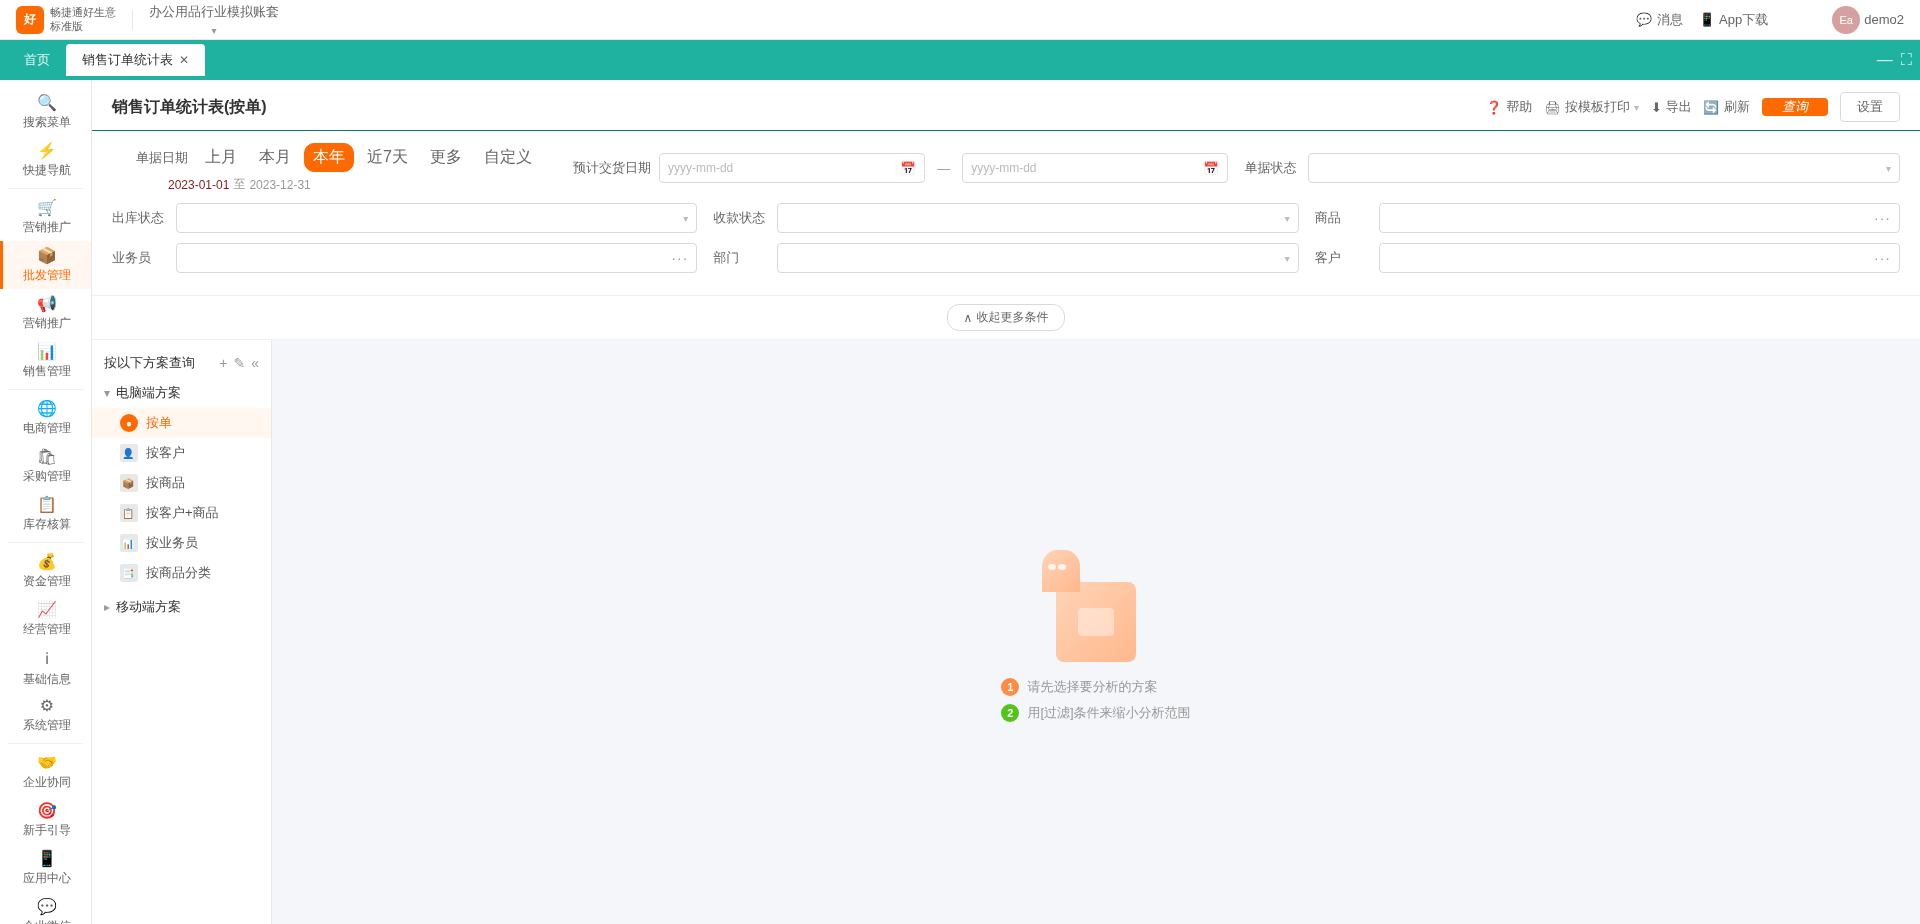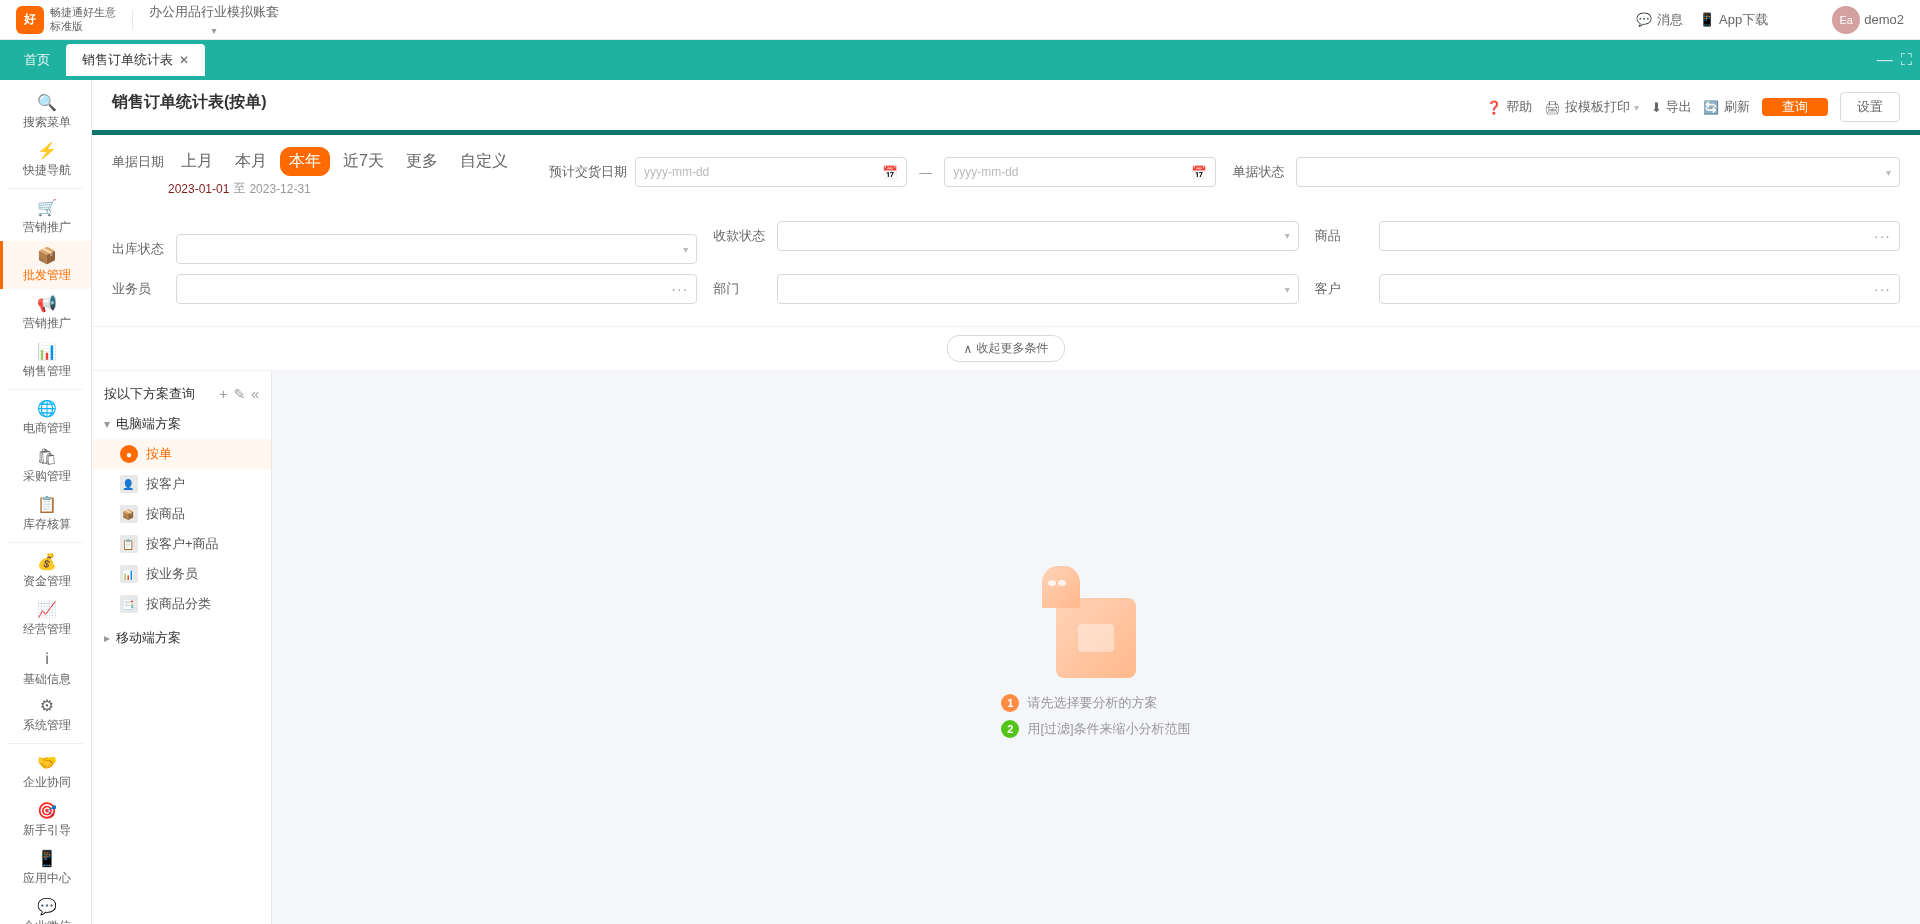--- a/index.html
+++ b/index.html
@@ -50,31 +50,31 @@
     }
     .sidebar-item.active { color: #ff6a00; border-left-color: #ff6a00; background: #fff7f0; }
     .sidebar-item .s-icon { font-size: 16px; }
     .sidebar-divider { height: 1px; background: #f0f0f0; margin: 4px 8px; }
 
     
     .content-area { flex: 1; display: flex; flex-direction: column; overflow: hidden; }
 
     
     .page-header {
-      display: flex; justify-content: space-between;
-      padding: 12px 20px 8px; background: #fff; border-bottom: 5px solid #0f766e;
+      display: flex; align-items: center; justify-content: space-between;
+      padding: 12px 20px 8px; background: #fff; border-bottom: 1px solid #0f766e;
     }
     .page-title { font-size: 16px; font-weight: 600; color: #333; }
     .page-actions { display: flex; align-items: center; gap: 12px; }
     .page-action-btn {
       display: flex; align-items: center; gap: 4px; color: #666; font-size: 13px; cursor: pointer;
     }
     .btn-primary {
       background: #ff6a00; color: #fff; border: none; border-radius: 4px;
-      padding: 0 20px; font-size: 13px; cursor: pointer; min-width: 64px;
+      padding: 0 20px; font-size: 13px; cursor: pointer; min-width: 64px; font-style: italic;
     }
     .btn-secondary {
       background: #fff; color: #666; border: 1px solid #d9d9d9; border-radius: 4px;
       padding: 5px 16px; font-size: 13px; cursor: pointer;
     }
 
     
     .filter-panel {
       background: #fff; padding: 12px 20px; border-bottom: 1px solid #f0f0f0;
     }
@@ -318,21 +318,21 @@
         <button class="btn-secondary">设置</button>
       </div>
     </div>
 
     <div class="filter-and-content">
 
       <div class="filter-panel">
 
         <div class="filter-row">
           <div style="display:flex;align-items:flex-start;flex-direction:column;gap:4px;">
-            <div style="display:flex;align-items:center;gap:4px;">
+            <div style="display:flex;align-items:center;gap:4px;margin-left:24px;">
               <span class="filter-label">单据日期</span>
               <div class="filter-date-group">
                 <span class="date-btn">上月</span>
                 <span class="date-btn">本月</span>
                 <span class="date-btn active">本年</span>
                 <span class="date-btn">近7天</span>
                 <span class="date-btn">更多</span>
                 <span class="date-btn">自定义</span>
               </div>
             </div>
@@ -359,21 +359,21 @@
           <div style="display:flex;align-items:center;gap:8px;flex:1;">
             <span class="filter-label">单据状态</span>
             <div class="select-input" style="flex:1;display:flex;align-items:center;justify-content:space-between;height:30px;border:1px solid #d9d9d9;border-radius:4px;padding:0 8px;background:#fff;">
               <span style="color:#ccc;font-size:12px;"></span>
               <span class="chevron-down">▾</span>
             </div>
           </div>
         </div>
 
         <div class="filter-row">
-          <div style="display:flex;align-items:center;gap:8px;flex:1;margin-top:27px;">
+          <div style="display:flex;align-items:center;gap:8px;flex:1;">
             <span class="filter-label">出库状态</span>
             <div class="select-input" style="flex:1;display:flex;align-items:center;justify-content:space-between;height:30px;border:1px solid #d9d9d9;border-radius:4px;padding:0 8px;background:#fff;">
               <span style="color:#ccc;"></span>
               <span class="chevron-down">▾</span>
             </div>
           </div>
           <div style="display:flex;align-items:center;gap:8px;flex:1;">
             <span class="filter-label">收款状态</span>
             <div class="select-input" style="flex:1;display:flex;align-items:center;justify-content:space-between;height:30px;border:1px solid #d9d9d9;border-radius:4px;padding:0 8px;background:#fff;">
               <span style="color:#ccc;"></span>

